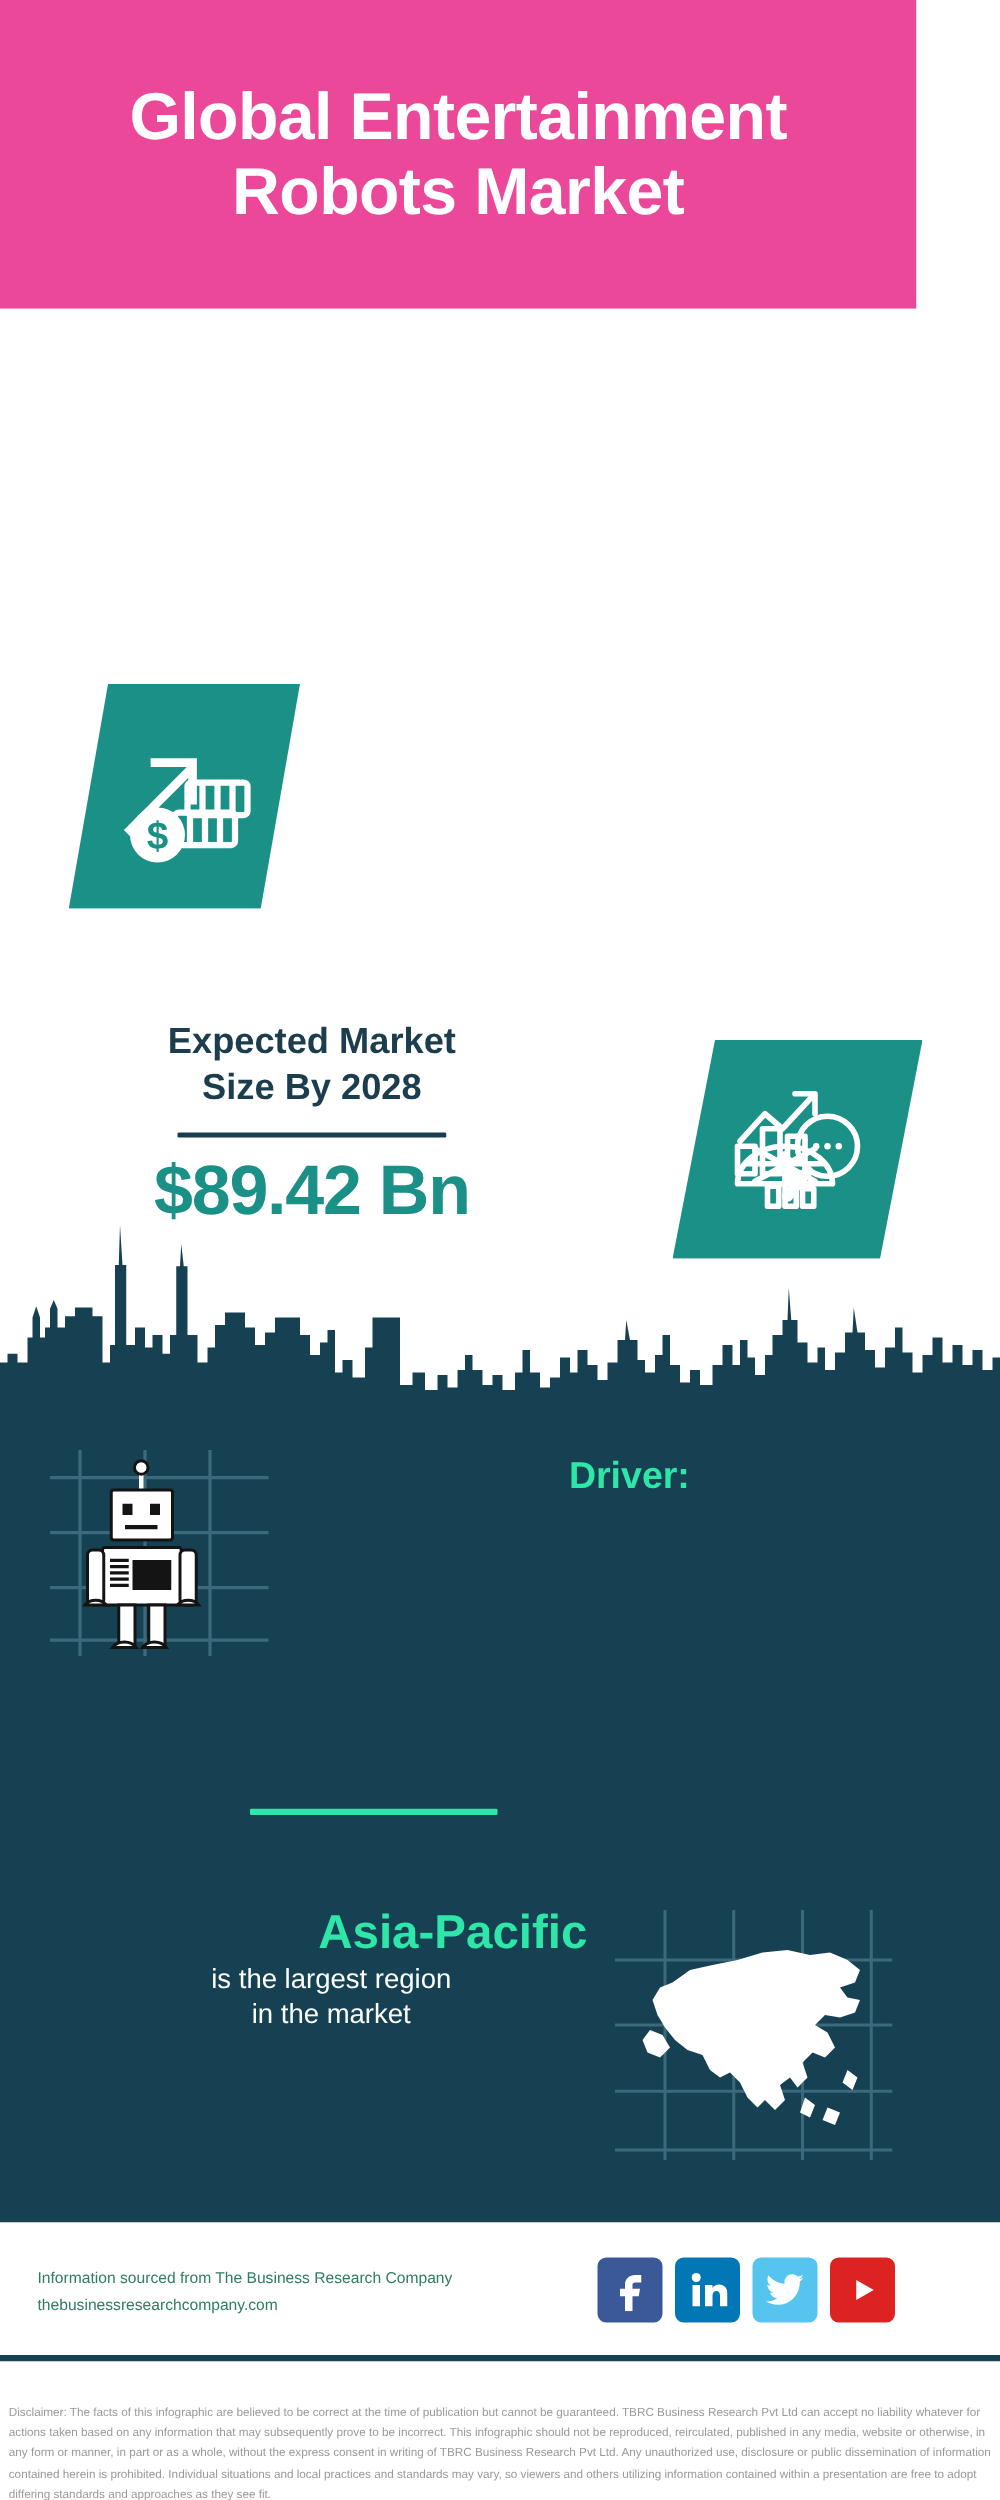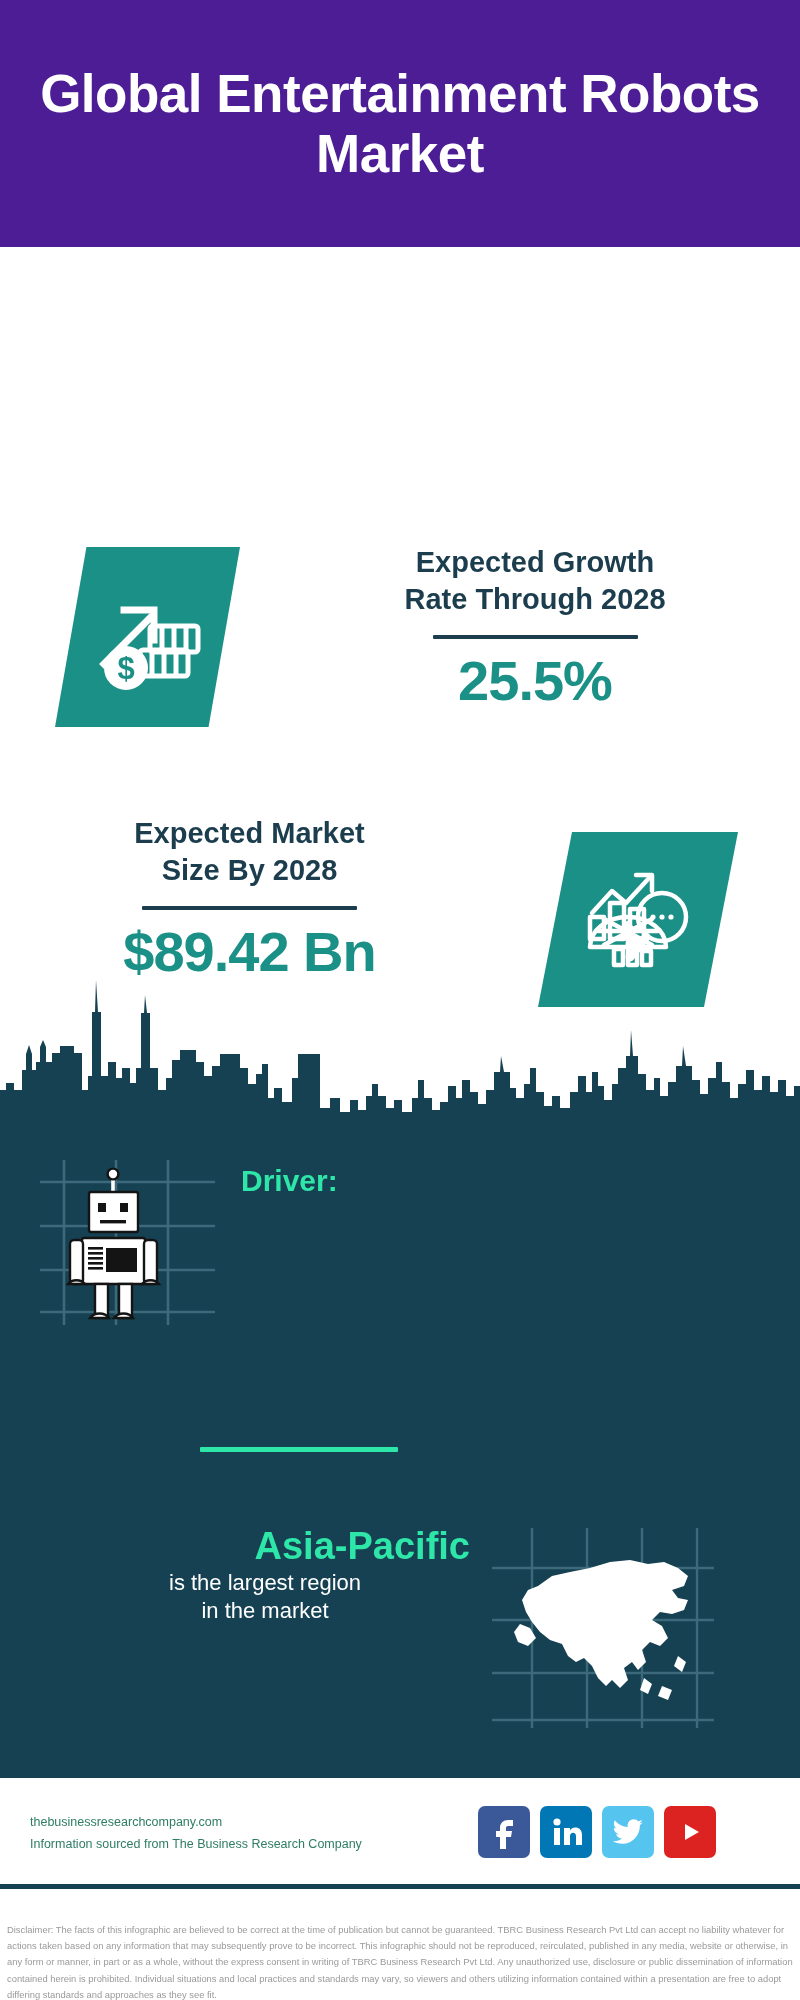--- a/index.html
+++ b/index.html
@@ -1,20 +1,20 @@
 <!DOCTYPE html>
 <html><head>
 <meta charset="utf-8">
 <style>
   html,body{margin:0;padding:0;background:#fff;}
   body{width:800px;height:2000px;position:relative;overflow:hidden;
        font-family:"Liberation Sans","DejaVu Sans",sans-serif;}
 
   
-  .header{position:absolute;left:0;top:0;width:800px;height:247px;background:#4c1d95;
+  .header{position:absolute;left:0;top:0;width:733px;height:247px;background:#ec4899;
           display:flex;align-items:center;justify-content:flex-end;}
   .header-title{color:#ffffff;font-size:53px;font-weight:bold;line-height:1.12;
                 text-align:center;letter-spacing:-0.5px;padding:0 34px;}
 
   
   .stats{position:absolute;left:0;top:247px;width:800px;height:730px;background:#ffffff;}
 
   .para{position:absolute;background:#1B9086;
         clip-path:polygon(17% 0,100% 0,83% 100%,0 100%);
         display:flex;align-items:center;justify-content:center;}
@@ -35,21 +35,21 @@
 
   
   .skyline{position:absolute;left:0;top:950px;width:800px;height:185px;}
   .skyline svg{display:block;width:800px;height:185px;}
 
   
   .darkpanel{position:absolute;left:0;top:1128px;width:800px;height:650px;background:#164152;}
 
   
   .robot-wrap{position:absolute;left:40px;top:1160px;width:175px;height:165px;}
-  .driver-text{position:absolute;left:241px;top:1163px;width:545px;}
+  .driver-text{position:absolute;left:231px;top:1163px;width:545px;text-align:center;}
   .driver-title{color:#2EE6A8;font-size:30px;font-weight:bold;line-height:1.2;margin-bottom:16px;}
   .driver-body{color:#ffffff;font-size:24px;font-weight:bold;line-height:1.28;}
 
   .green-rule{position:absolute;left:200px;top:1447px;width:198px;height:5px;background:#2EE6A8;border-radius:1px;}
 
   
   .region-text{position:absolute;left:60px;top:1523px;width:410px;text-align:center;}
   .region-title{color:#2EE6A8;font-size:38px;font-weight:bold;line-height:1.22;text-align:right;}
   .region-sub{color:#ffffff;font-size:22px;line-height:1.25;}
   .map-wrap{position:absolute;left:492px;top:1528px;width:222px;height:200px;}
@@ -92,25 +92,20 @@
         <rect x="52" y="70" width="48" height="26" rx="3"></rect>
         <line x1="64" y1="70" x2="64" y2="96"></line>
         <line x1="76" y1="70" x2="76" y2="96"></line>
         <line x1="88" y1="70" x2="88" y2="96"></line>
       </g>
       <circle cx="38" cy="88" r="22" fill="#ffffff"></circle>
       <text x="38" y="99" font-size="31" font-weight="bold" text-anchor="middle" fill="#1B9086" font-family="Liberation Sans, sans-serif">$</text>
     </svg>
   </div>
 
-  <div class="stat-text s1-text">
-    <div class="stat-label">Expected Growth<br>Rate Through 2028</div>
-    <div class="stat-rule"></div>
-    <div class="stat-value">25.5%</div>
-  </div>
 
   <div class="stat-text s2-text">
     <div class="stat-label">Expected Market<br>Size By 2028</div>
     <div class="stat-rule"></div>
     <div class="stat-value">$89.42 Bn</div>
   </div>
 
   <div class="para s2-icon">
     <svg viewBox="0 0 120 118" width="120" height="118" aria-hidden="true">
       <g fill="none" stroke="#ffffff" stroke-width="4.5" stroke-linecap="round" stroke-linejoin="round">
@@ -246,22 +241,22 @@
       M28 96 L38 100 L44 110 L36 118 L26 114 L22 104 Z
       M152 150 L160 156 L156 166 L148 162 Z
       M170 158 L180 162 L176 172 L166 168 Z
       M186 128 L194 134 L190 144 L182 138 Z"></path>
   </svg>
 </div>
 
 <div class="footer"></div>
 
 <div class="footer-text">
+  <div>Information sourced from The Business Research Company</div>
   <div>thebusinessresearchcompany.com</div>
-  <div>Information sourced from The Business Research Company</div>
 </div>
 
 <div class="social">
   <div class="sicon sic-fb">
     <svg width="30" height="34" viewBox="0 0 30 34" aria-hidden="true">
       <path fill="#ffffff" d="M19 11 h5 V5 h-5 c-4.4 0-8 3.2-8 7.2 V16 H7 v6 h4 v12 h6 V22 h5 l1-6 h-6 v-3.2
         c0-1 .9-1.8 2-1.8 z"></path>
     </svg>
   </div>
   <div class="sicon sic-li">

